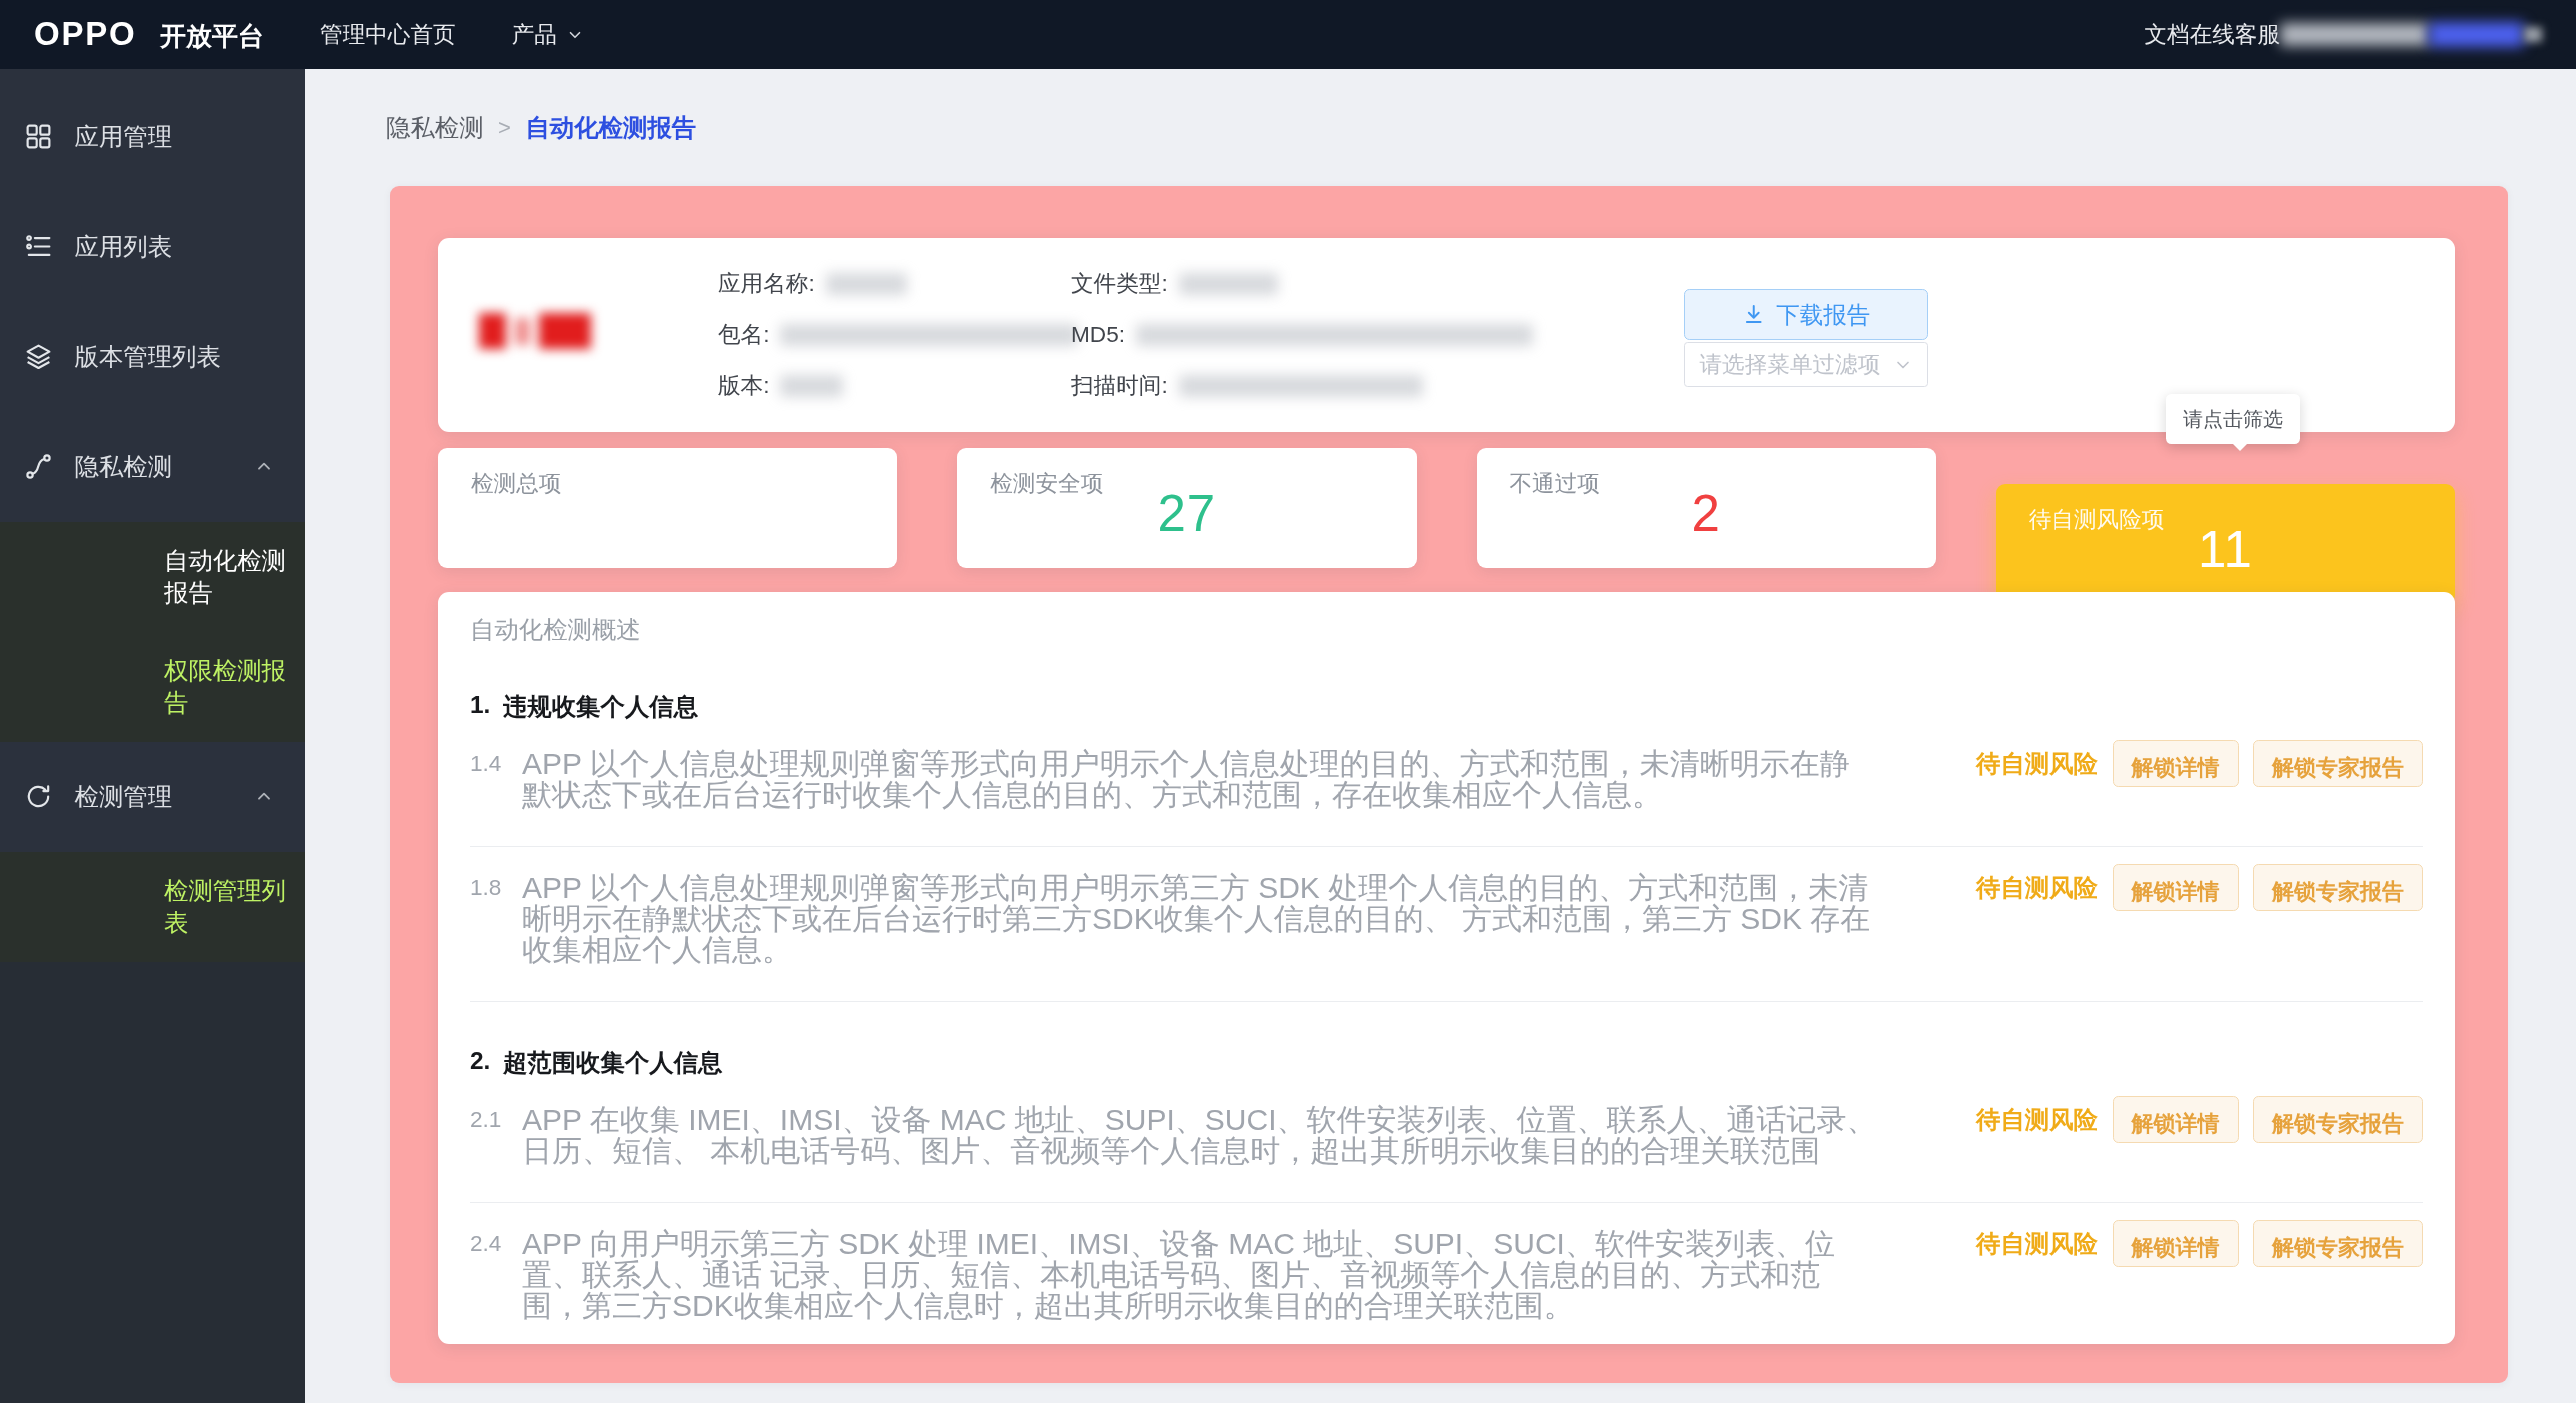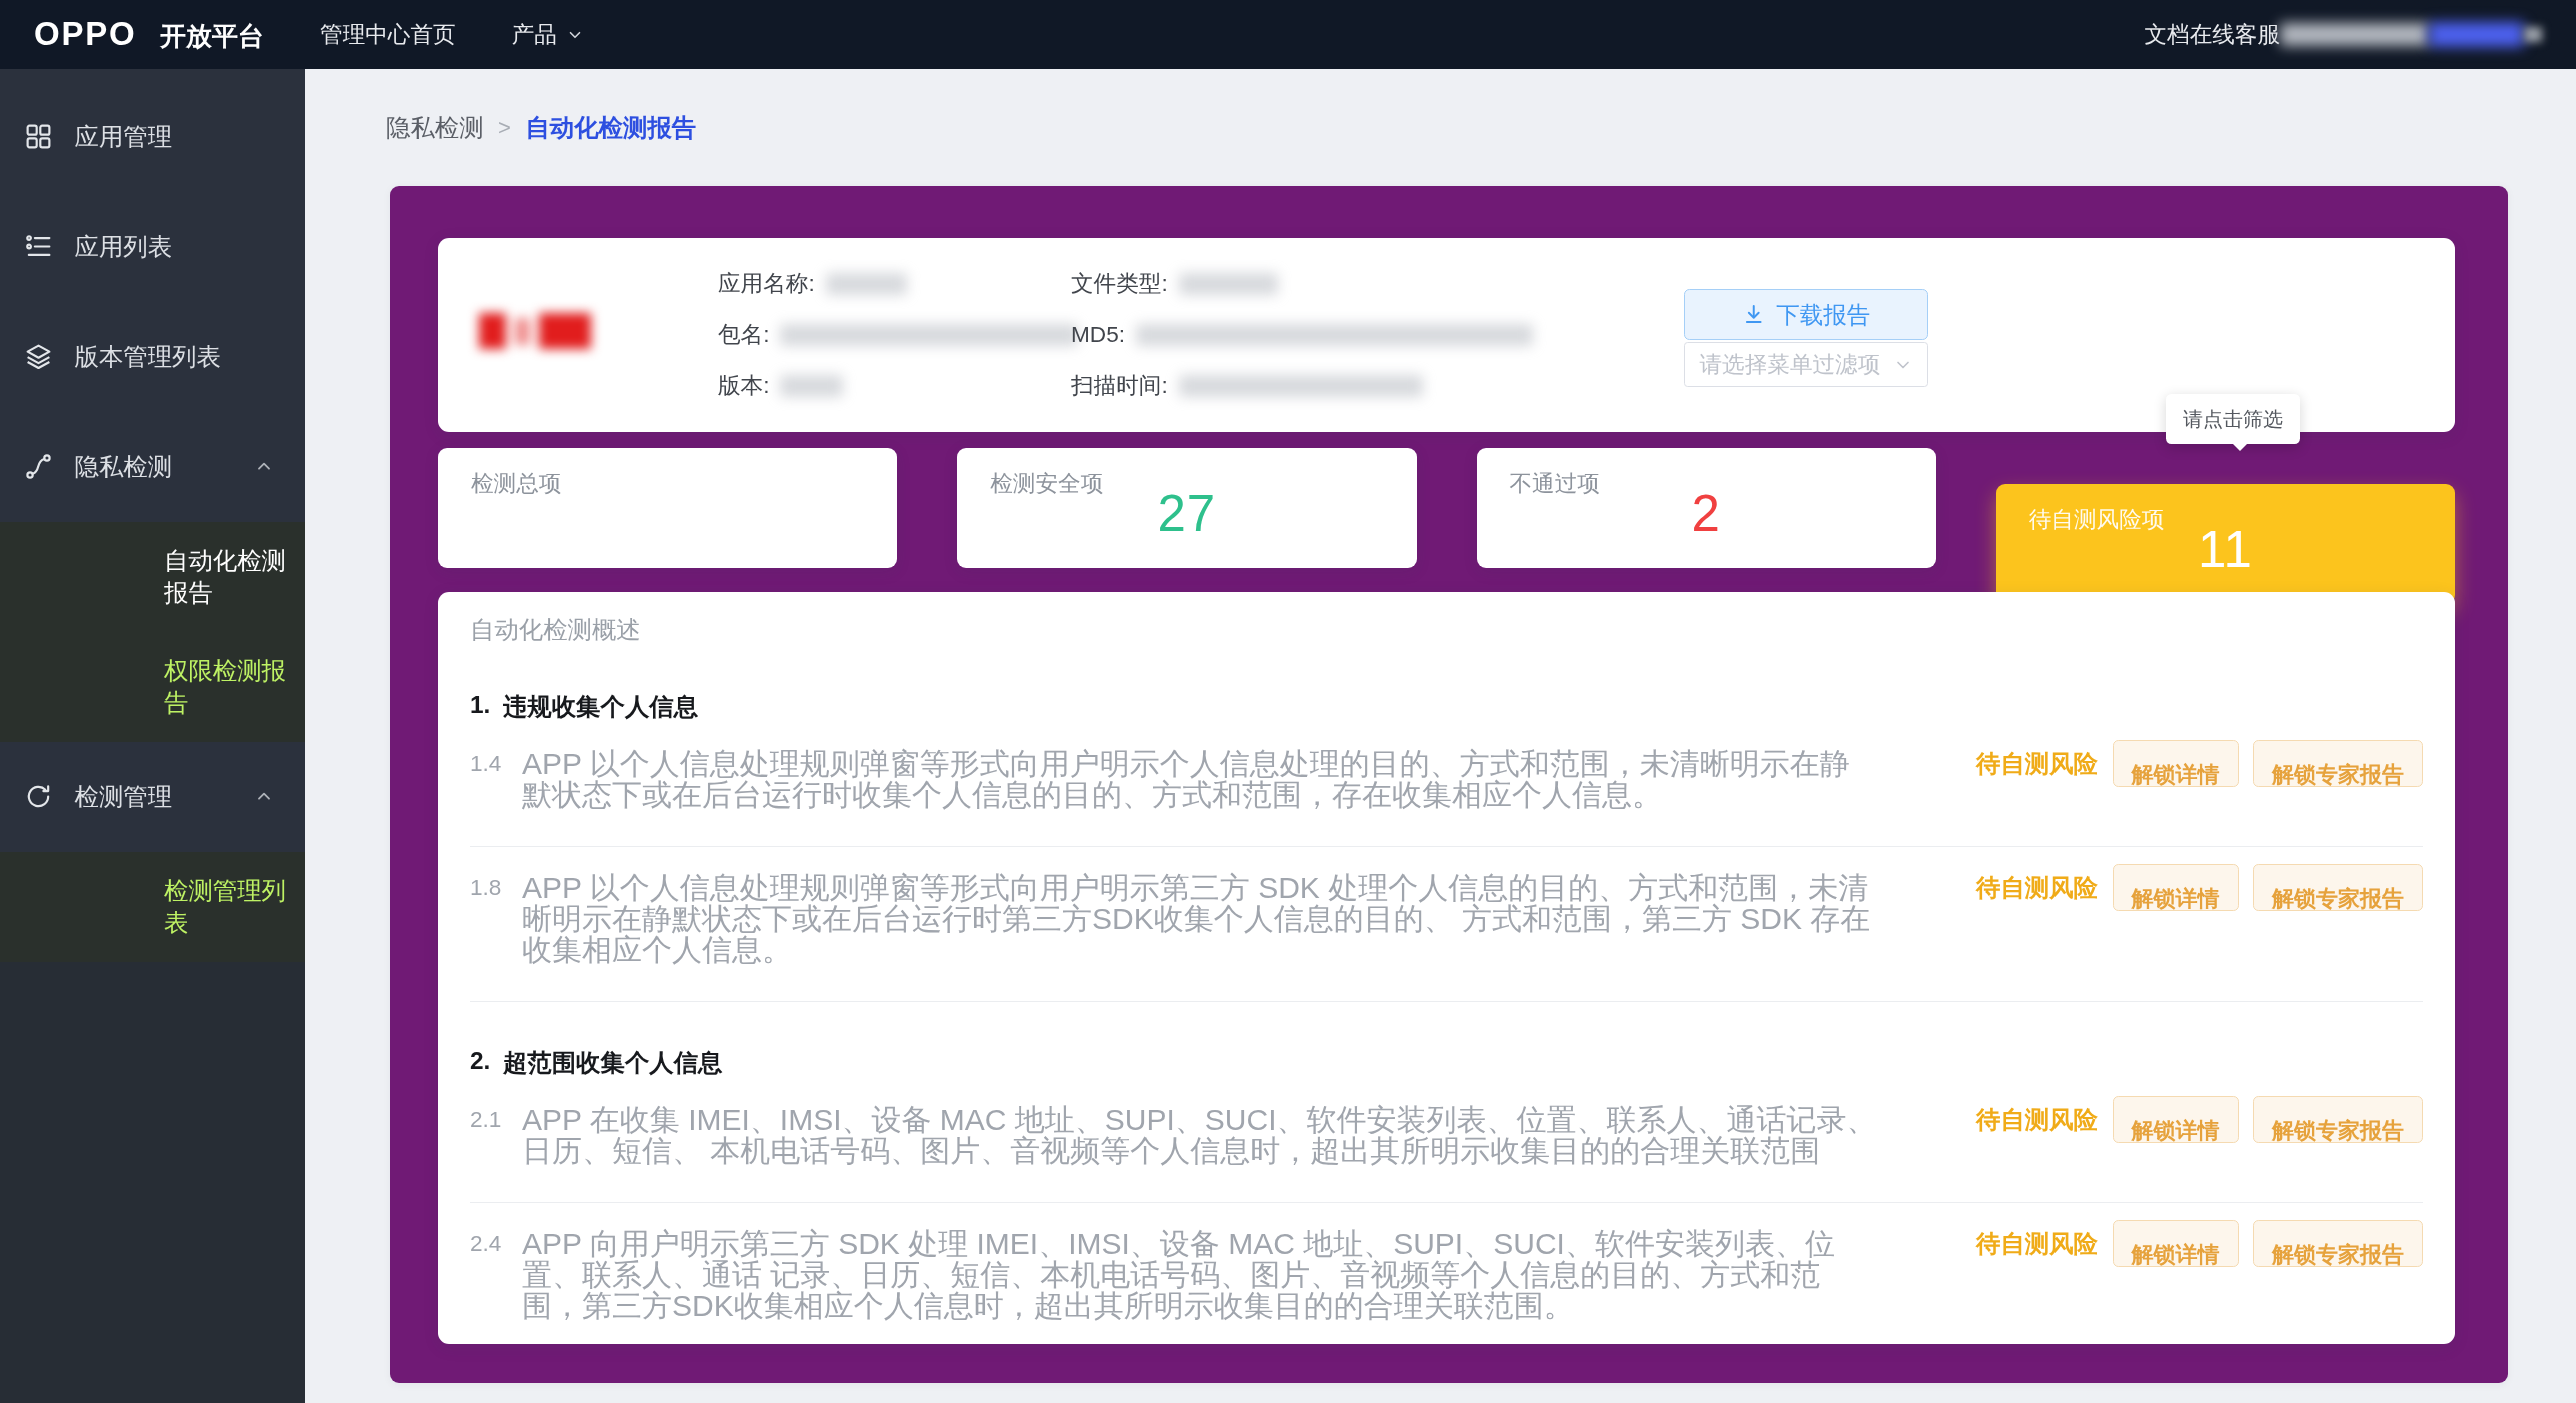--- a/index.html
+++ b/index.html
@@ -37,21 +37,21 @@
   .side-filler { flex:1 1 auto; background:#272d35; }
 
   
   .content { position:absolute; left:305px; top:69px; width:2271px; height:1335px; }
   .breadcrumb { margin:41px 0 0 81px; height:36px; display:flex; align-items:center; font-size:24.4px; }
   .bc-parent { color:#5a5e66; cursor:pointer; }
   .bc-sep { color:#a8adb5; margin:0 14.5px; font-size:22px; }
   .bc-current { color:#2d4fe0; font-weight:700; }
 
   .outer-card { position:relative; margin:40px 0 0 85px; width:2118px; height:1197px;
-    background:#701a75; border-radius:9px; box-shadow:0 1.8px 9px rgba(30,40,60,.05); }
+    background:#fca5a5; border-radius:9px; box-shadow:0 1.8px 9px rgba(30,40,60,.05); }
 
   
   .info-card { position:absolute; left:48px; top:52px; width:2017px; height:194px; background:#fff;
     border-radius:11px; box-shadow:0 3.6px 16.3px rgba(40,55,80,.10); }
   .app-logo { position:absolute; left:41px; top:75px; display:flex; gap:9px; filter:blur(5.4px); }
   .logo-seg1 { width:27px; height:36px; background:#e11d1d; }
   .logo-seg2 { width:14.5px; height:27px; margin-top:5.4px; background:#ef8c8c; }
   .logo-seg3 { width:52px; height:36px; background:#e11d1d; }
   .fields-col { position:absolute; top:20px; }
   .fields-col.col1 { left:280px; }
@@ -92,21 +92,21 @@
   .ov-title { padding:22px 0 0 32px; font-size:24.4px; color:#9aa0a8; }
   .section-heading { margin:45px 32px 0; font-size:24.4px; font-weight:700; color:#17191d;
     display:flex; gap:12.6px; }
   .report-item { display:flex; align-items:flex-start; margin:0 32px; padding:25px 0 36px;
     border-bottom:0.9px solid #ebedf0; }
   #report-body .report-item:last-child { border-bottom:none; }
   .item-no { width:52px; font-size:22.6px; color:#a0a5ad; line-height:31px; flex:0 0 auto; }
   .item-text { width:1355px; font-size:30px; color:#a0a5ad; line-height:31px; flex:0 0 auto; }
   .item-status { margin-left:auto; font-size:24.4px; font-weight:700; color:#f0ab18;
     line-height:31px; white-space:nowrap; cursor:default; }
-  .warn-btn { margin-left:14.5px; margin-top:-8.1px; height:47px; padding:11px 18px; background:#fdf6ec;
+  .warn-btn { margin-left:14.5px; margin-top:-8.1px; height:47px; padding:4px 18px; background:#fdf6ec;
     border:0.9px solid #f5dab1; border-radius:5.4px; color:#e6a23c; font-size:22px; font-weight:700;
     line-height:45px; white-space:nowrap; cursor:pointer; flex:0 0 auto; }
 </style>
 </head>
 <body>
 
 <header class="topbar">
   <div class="brand">
     <span class="brand-logo">OPPO</span>
     <span class="brand-platform">开放平台</span>

